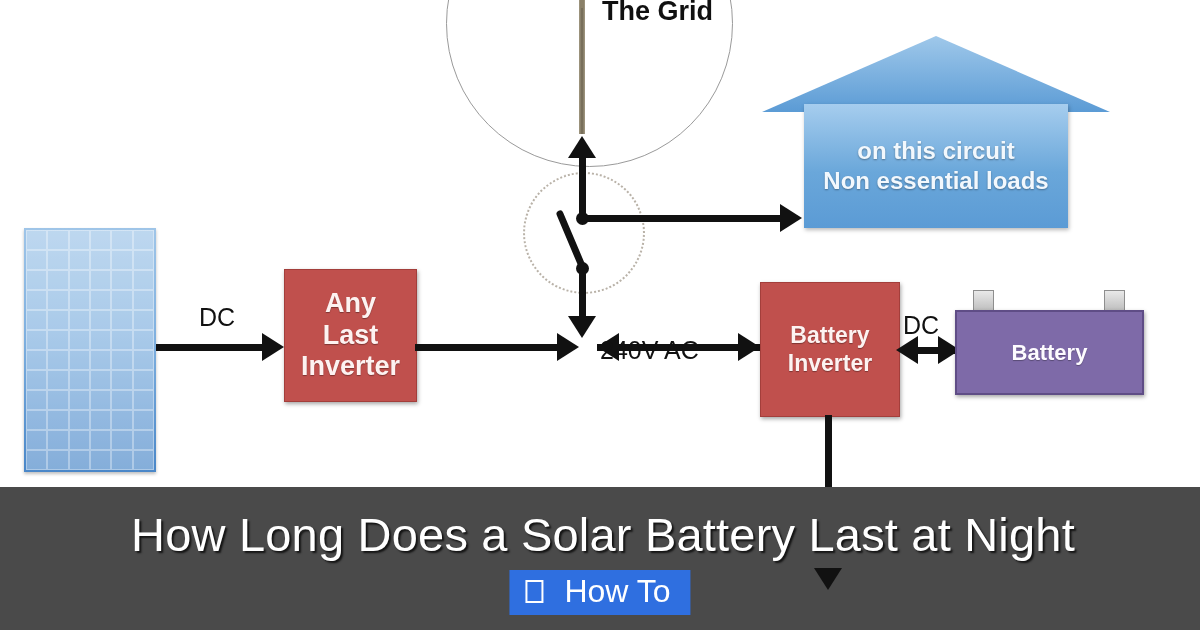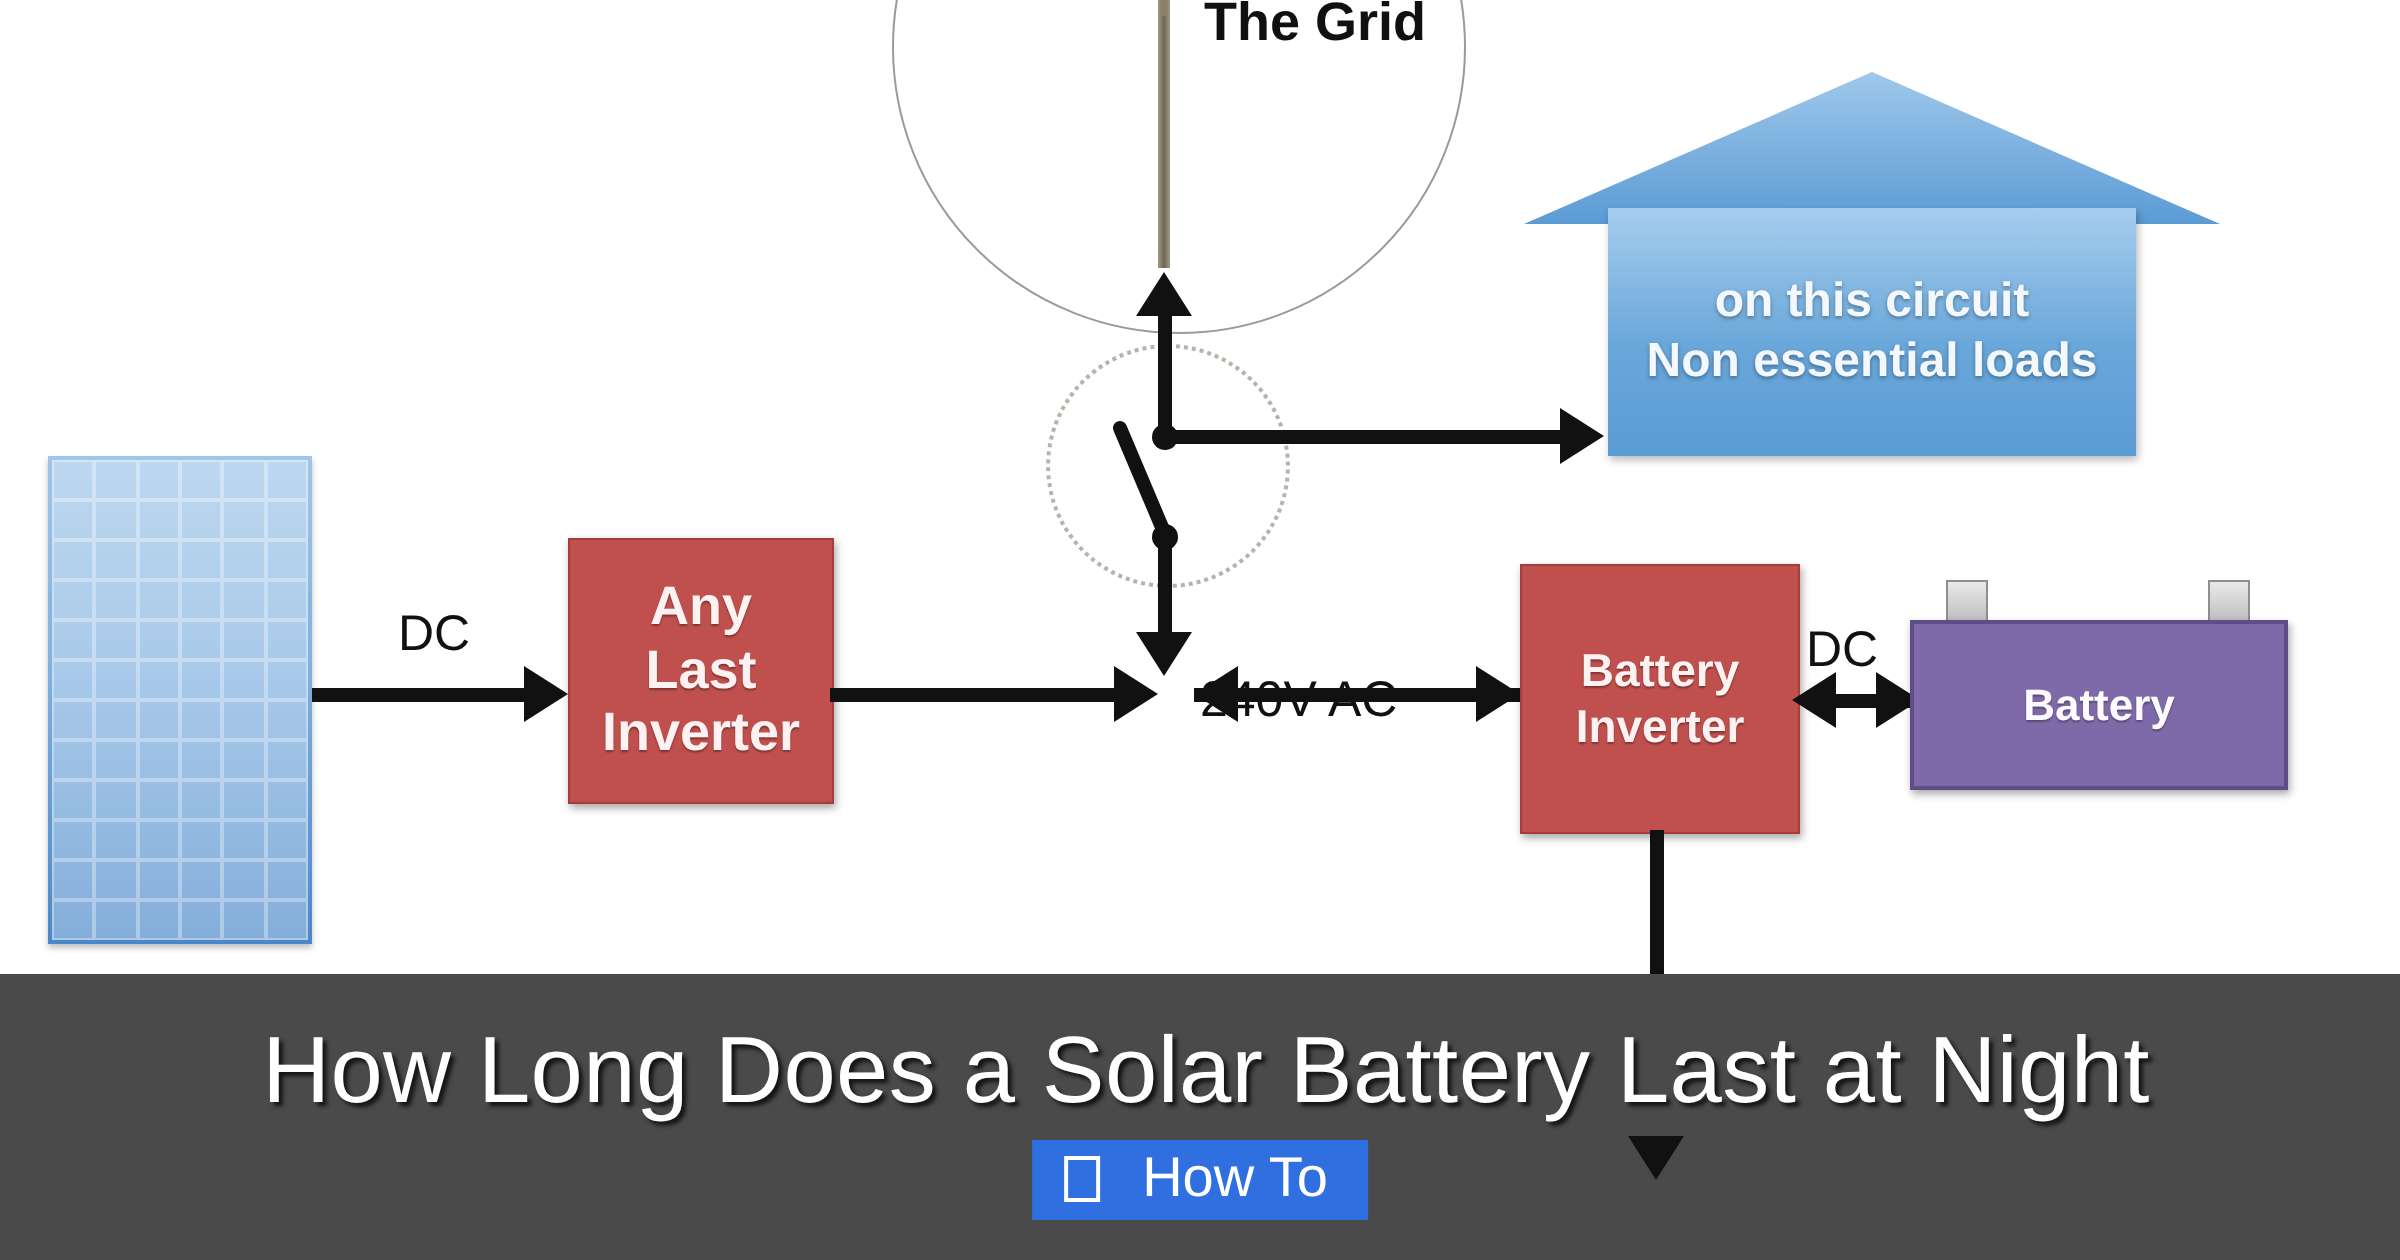--- a/index.html
+++ b/index.html
@@ -191,21 +191,21 @@
     background: #4a4a4a;
   }
   #banner-title {
     position: absolute; left: 3px; top: 20px; width: 1200px;
     text-align: center; color: #ffffff; font-size: 47px;
     letter-spacing: 0.2px;
     text-shadow: 2px 2px 2px rgba(0,0,0,0.75);
   }
   #howto-badge {
     position: absolute; left: 50%; transform: translateX(-50%); top: 83px;
-    background: #2f6fe0; color: #ffffff; font-size: 28px;
+    background: #2f6fe0; color: #ffffff; font-size: 32px;
     padding: 3px 20px 5px 16px; display: flex; align-items: center; gap: 21px;
   }
   #howto-glyph {
     display: inline-block; width: 14px; height: 19px;
     border: 2px solid #ffffff;
   }
 </style>
 </head>
 <body>
 

